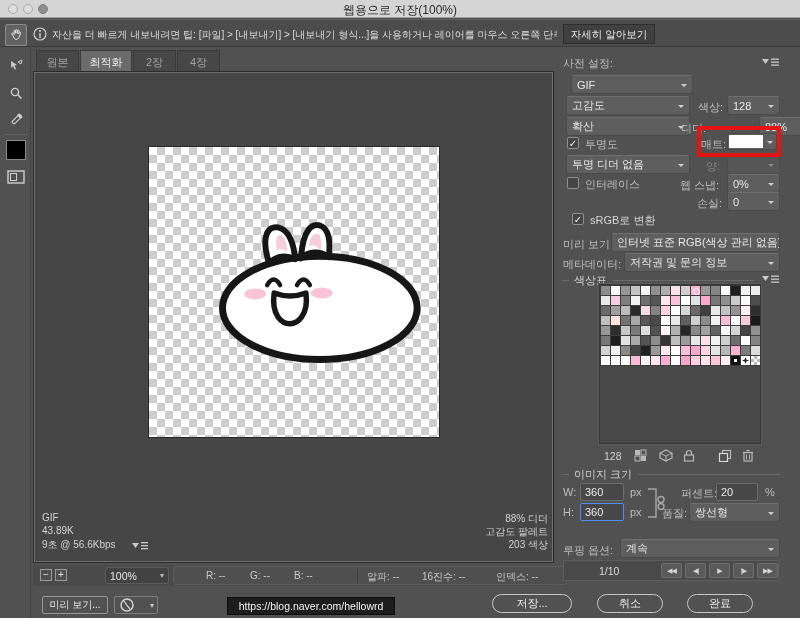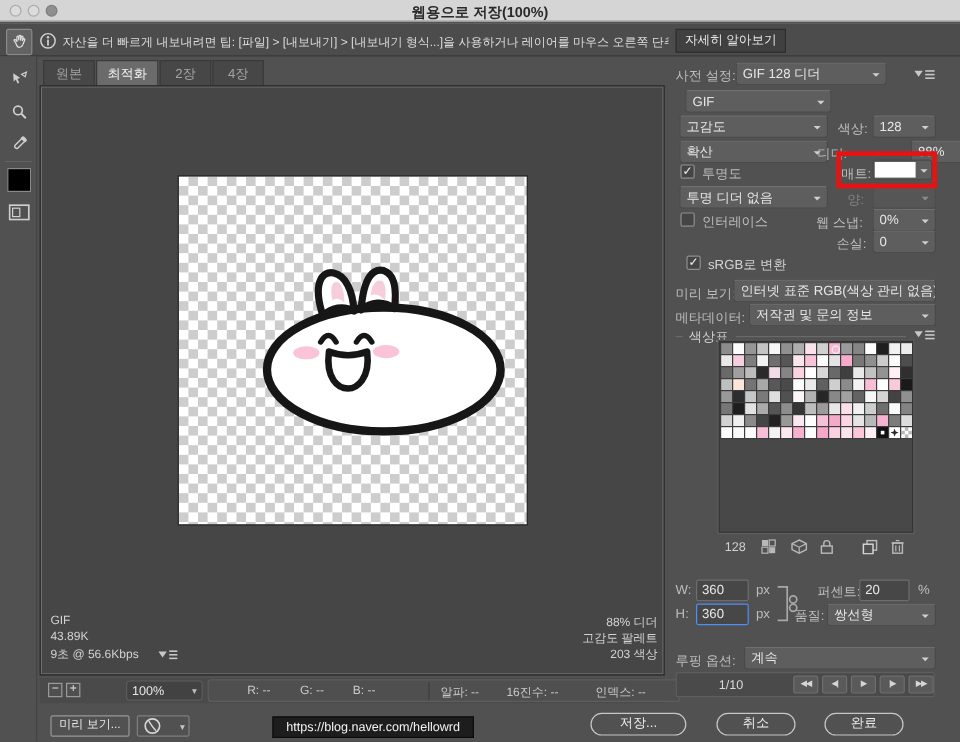--- a/index.html
+++ b/index.html
@@ -1,21 +1,21 @@
 <!DOCTYPE html>
 <html><head>
 <meta charset="utf-8">
 <style>
   * { margin:0; padding:0; box-sizing:border-box; }
   html,body { width:800px; height:618px; }
   body { font-family:"Liberation Sans","DejaVu Sans",sans-serif; background:#515151; overflow:hidden; }
   .window { position:absolute; left:0; top:0; width:800px; height:618px; background:#515151; }
 
   
-  .titlebar { position:absolute; left:0; top:0; width:800px; height:18px; background:#d5d5d5; border-bottom:1px solid #9c9c9c;font-weight:bold; }
+  .titlebar { position:absolute; left:0; top:0; width:800px; height:18px; background:#d5d5d5; border-bottom:1px solid #9c9c9c; }
   .titlebar .title { position:absolute; left:0; right:0; top:2px; text-align:center; font-size:12px; color:#2a2a2a; }
   .tl { position:absolute; top:4px; width:10px; height:10px; border-radius:50%; }
   .tl1 { left:8px;  background:#dcdcdc; border:1px solid #ababab; }
   .tl2 { left:23px; background:#dcdcdc; border:1px solid #ababab; }
   .tl3 { left:38px; background:#8f8f8f; border:1px solid #7e7e7e; }
 
   
   .tipbar { position:absolute; left:0; top:19px; width:800px; height:28px; background:#4c4c4c; border-top:1px solid #5f5f5f; border-bottom:1px solid #3a3a3a; }
   .tipbar .tip-text { position:absolute; left:52px; top:8px; width:505px; font-size:10px; color:#dedede; white-space:nowrap; overflow:hidden; }
   .learn-btn { position:absolute; left:563px; top:4px; width:92px; height:20px; background:#404040; border:1px solid #2e2e2e; color:#e6e6e6; font-size:10.5px; text-align:center; line-height:18px; }
@@ -217,23 +217,20 @@
       </span>
     <span style="margin-left:auto; margin-right:3px; color:#c6c6c6; font-size:8px;">▾</span>
   </div>
   <div class="tooltip">https://blog.naver.com/hellowrd</div>
 
   <div class="pill" style="left:492px; width:80px;">저장...</div>
   <div class="pill" style="left:597px; width:66px;">취소</div>
   <div class="pill" style="left:687px; width:66px;">완료</div>
 
   <div class="lbl" style="left:563px; top:56px;">사전 설정:</div>
-  <div class="dd" style="left:613px; top:52px; width:126px;">
-      <span>GIF 128 디더</span>
-    </div>
   <span style="position:absolute; left:762px; top:57px;">
       <svg width="17" height="10">
         <polygon points="0,2 7,2 3.5,7" fill="#c8c8c8"></polygon>
         <rect x="9" y="1.5" width="8" height="1.3" fill="#c8c8c8"></rect>
         <rect x="9" y="4.5" width="8" height="1.3" fill="#c8c8c8"></rect>
         <rect x="9" y="7.5" width="8" height="1.3" fill="#c8c8c8"></rect>
       </svg>
     </span>
 
   <div class="dd" style="left:571px; top:75px; width:122px;">
@@ -468,20 +465,23 @@
   <span class="pic" style="left:742px;">
       <svg width="12" height="13">
         <rect x="2" y="3.5" width="8" height="8.5" fill="none" stroke="#b8b8b8" stroke-width="1.2"></rect>
         <line x1="1" y1="3.5" x2="11" y2="3.5" stroke="#b8b8b8" stroke-width="1.2"></line>
         <line x1="4.5" y1="1.5" x2="7.5" y2="1.5" stroke="#b8b8b8" stroke-width="1.2"></line>
         <line x1="4.5" y1="5.5" x2="4.5" y2="10.5" stroke="#b8b8b8" stroke-width="1"></line>
         <line x1="7.5" y1="5.5" x2="7.5" y2="10.5" stroke="#b8b8b8" stroke-width="1"></line>
       </svg>
     </span>
 
+  <div class="sec" style="left:563px; top:467px; width:217px;">
+      <span>이미지 크기</span>
+    </div>
   <div class="lbl" style="left:563px; top:486px;">W:</div>
   <input class="field" style="left: 580px; top: 483px;" value="360">
   <div class="lbl" style="left:630px; top:486px;">px</div>
   <div class="lbl" style="left:563px; top:506px;">H:</div>
   <input class="field focused" style="left: 580px; top: 503px;" value="360">
   <div class="lbl" style="left:630px; top:506px;">px</div>
   <span style="position:absolute; left:646px; top:486px;">
       <svg width="22" height="34">
         <polyline points="2,3 10,3 10,31 2,31" fill="none" stroke="#a8a8a8" stroke-width="1.4"></polyline>
         <circle cx="15" cy="13.5" r="3" fill="none" stroke="#a8a8a8" stroke-width="1.4"></circle>

